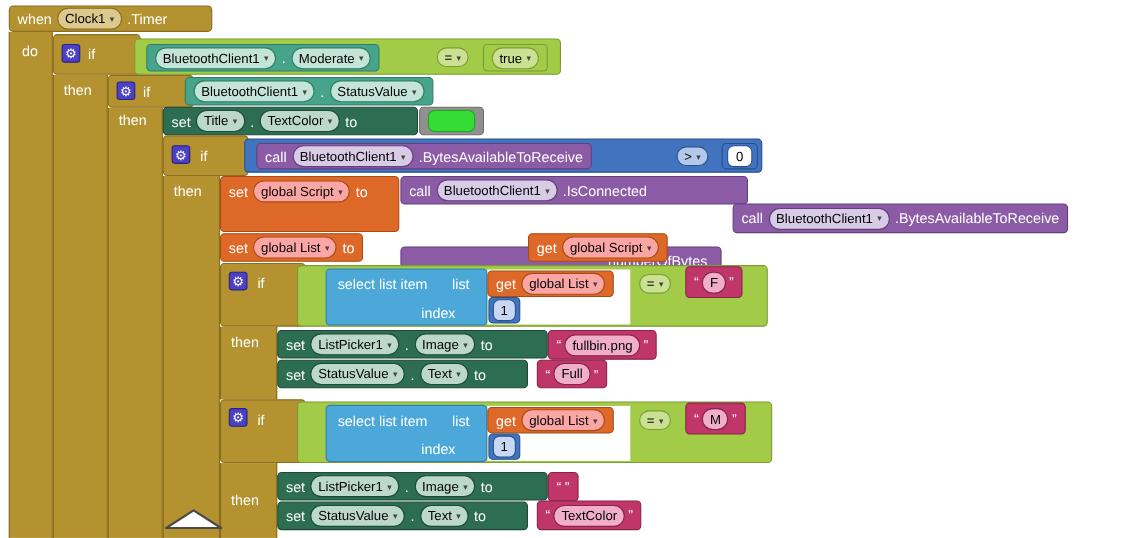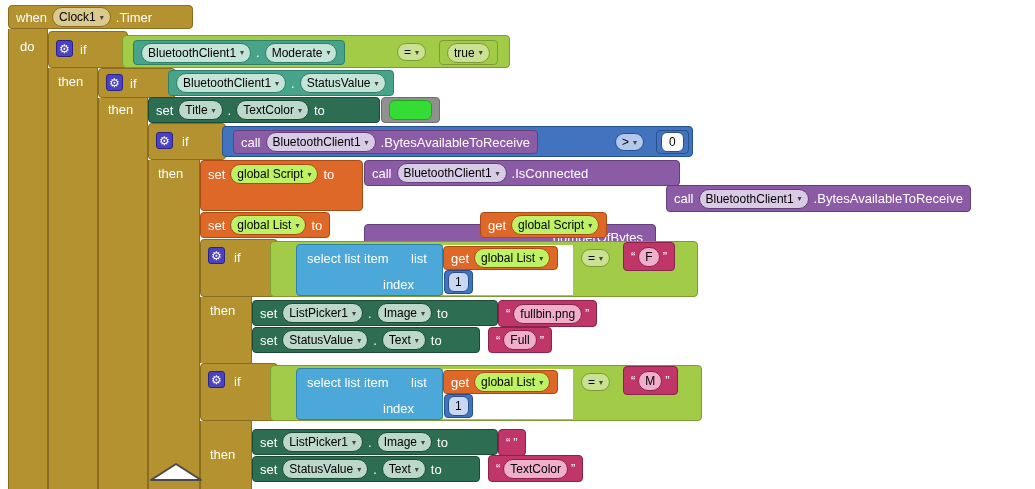--- a/index.html
+++ b/index.html
@@ -22,21 +22,21 @@
   .teal-field{background:#C4E4D8;border-color:#2F7E68;}
   .setter{background:#2D6E52;border-color:#1C4A35;}
   .setter-field{background:#BBD8CB;border-color:#1C4A35;}
   .math{background:#4273BE;border-color:#27508F;}
   .math-dd{background:#B4C8EC;border-color:#27508F;}
   .math-num{background:#ffffff;border-color:#27508F;border-radius:6px;}
   .math-num2{background:#C9D8F2;border-color:#27508F;border-radius:6px;}
   .purple{background:#8B5BA6;border-color:#63407C;}
   .purple-field{background:#D8CBE6;border-color:#63407C;}
   .orange{background:#DE6828;border-color:#A84C14;}
-  .orange-field{background:#bef264;border-color:#A84C14;}
+  .orange-field{background:#fca5a5;border-color:#A84C14;}
   .magenta{background:#C03669;border-color:#88234A;}
   .magenta-field{background:#F0AECB;border-color:#88234A;}
   .listblue{background:#4BA8D8;border-color:#2E81AC;}
   .grayblk{background:#909090;border-color:#6E6E6E;}
   .swatch{width:42px;height:18px;border-radius:6px;background:#36DC36;border:1px solid #1FA51F;}
   .gear{width:17px;height:17px;background:#4A41C5;border:1px solid #2A2480;border-radius:3px;
         color:#fff;text-align:center;}
   .gear::before{content:"⚙";font-size:12px;line-height:16px;display:block;}
   .quote{color:#fff;font-size:13px;}
   .whitecut{background:#ffffff;}

